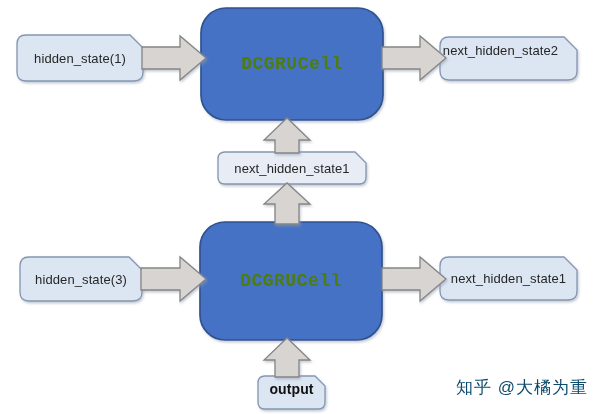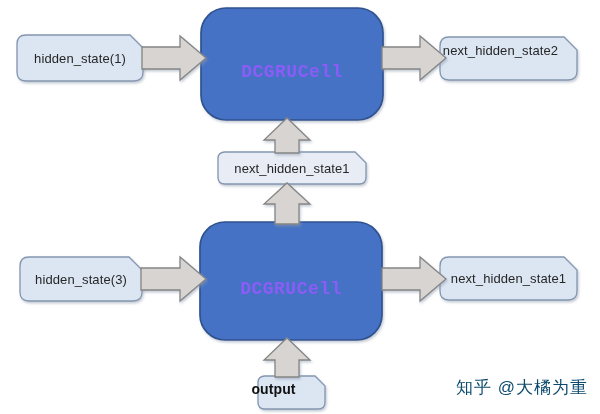--- a/index.html
+++ b/index.html
@@ -22,23 +22,22 @@
     color: #262626;
     letter-spacing: 0.1px;
     white-space: nowrap;
     pointer-events: none;
     border-radius: 15px;
   }
   .cell-lbl {
     font-family: "Liberation Mono", "DejaVu Sans Mono", monospace;
     font-weight: bold;
     font-size: 18px;
-    color: #8b5cf6;
+    color: #4d7c0f;
     letter-spacing: 0.5px;
-    margin-top: 8px;
   }
   .out-lbl { font-weight: bold; font-size: 14px; color: #111111; }
   .watermark {
     position: absolute;
     left: 448px;
     top: 374px;
     width: 140px;
     height: 26px;
     display: flex;
     align-items: center;
@@ -99,17 +98,17 @@
   <div class="lbl" style="left:432px;top:37px;width:137px;height:26px">next_hidden_state2</div>
 
   <div class="lbl" style="left:218px;top:152px;width:148px;height:32px">next_hidden_state1</div>
 
   <div class="lbl" style="left:20px;top:257px;width:122px;height:44px">hidden_state(3)</div>
 
   <div class="lbl cell-lbl" style="left:200px;top:222px;width:182px;height:118px">DCGRUCell</div>
 
   <div class="lbl" style="left:440px;top:257px;width:137px;height:43px">next_hidden_state1</div>
 
-  <div class="lbl out-lbl" style="left:240px;top:376px;width:67px;height:26px">output</div>
+  <div class="lbl out-lbl" style="left:258px;top:376px;width:67px;height:26px">output</div>
 
   <div class="watermark">知乎 @大橘为重</div>
 
 </div>
 
 </body></html>

